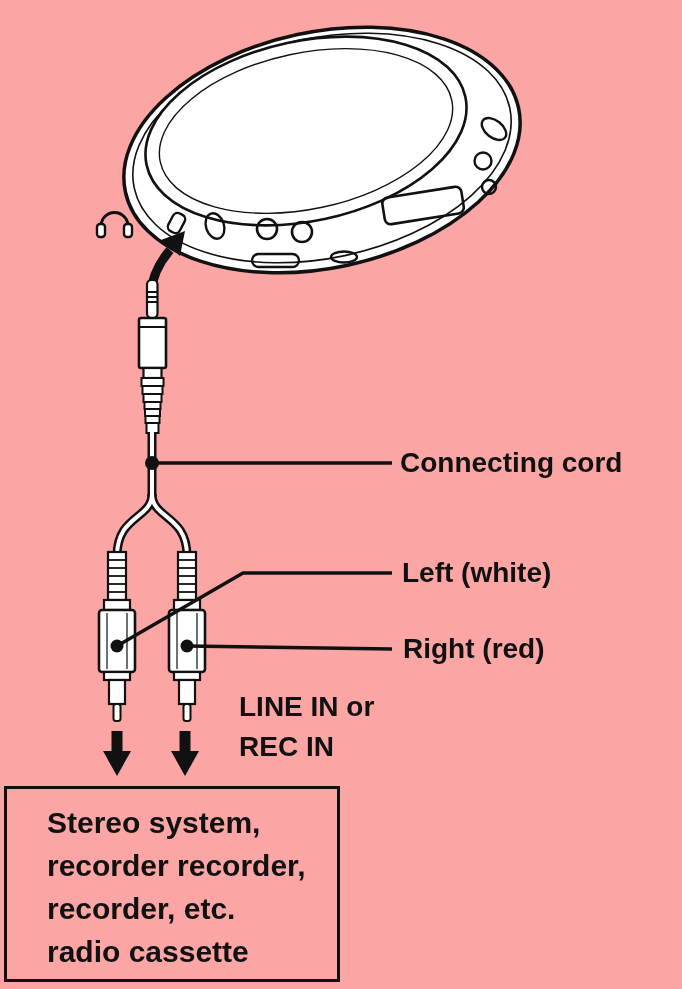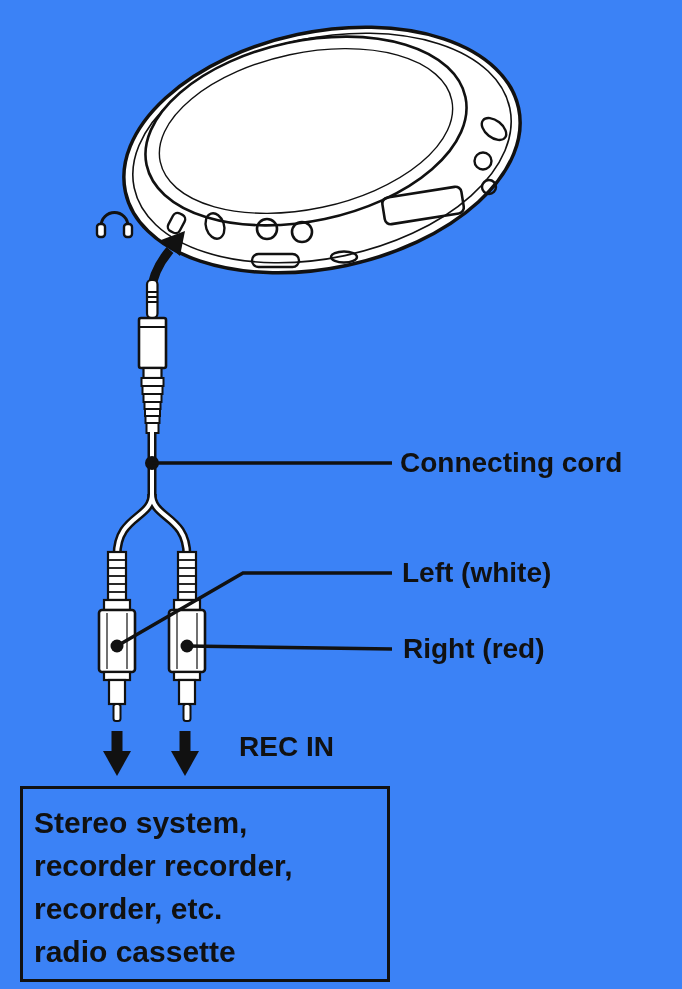--- a/index.html
+++ b/index.html
@@ -1,41 +1,41 @@
 <!DOCTYPE html>
 <html><head>
 <meta charset="utf-8">
 <style>
   html, body { margin: 0; padding: 0; background: #ffffff; }
   .canvas {
     position: relative;
     width: 682px;
     height: 989px;
-    background: #3b82f6;
+    background: #fca5a5;
     overflow: hidden;
     font-family: "Liberation Sans", sans-serif;
   }
   svg.art { position: absolute; left: 0; top: 0; }
   .lbl {
     position: absolute;
     font-weight: 700;
     font-size: 28px;
     line-height: 32px;
     color: #111111;
     white-space: nowrap;
   }
   .device-box {
     position: absolute;
-    left: 20px;
+    left: 4px;
     top: 786px;
-    width: 370px;
+    width: 336px;
     height: 196px;
     border: 3px solid #111111;
     box-sizing: border-box;
-    padding: 12px 8px 0 11px;
+    padding: 12px 8px 0 40px;
     color: #111111;
   }
   .device-box .line {
     font-weight: 700;
     font-size: 30px;
     line-height: 43px;
     white-space: nowrap;
   }
 </style>
 </head>
@@ -152,20 +152,21 @@
       <polygon points="171,751 199,751 185,776"></polygon>
     </g>
   </svg>
 
   <div class="lbl" style="left:400px; top:447px;">Connecting cord</div>
 
   <div class="lbl" style="left:402px; top:557px;">Left (white)</div>
 
   <div class="lbl" style="left:403px; top:633px;">Right (red)</div>
 
+  <div class="lbl" style="left:239px; top:691px;">LINE IN or</div>
 
   <div class="lbl" style="left:239px; top:731px;">REC IN</div>
 
   <div class="device-box">
     <div class="line">Stereo system,</div>
     <div class="line">recorder recorder,</div>
     <div class="line">recorder, etc.</div>
     <div class="line">radio cassette</div>
   </div>
 

